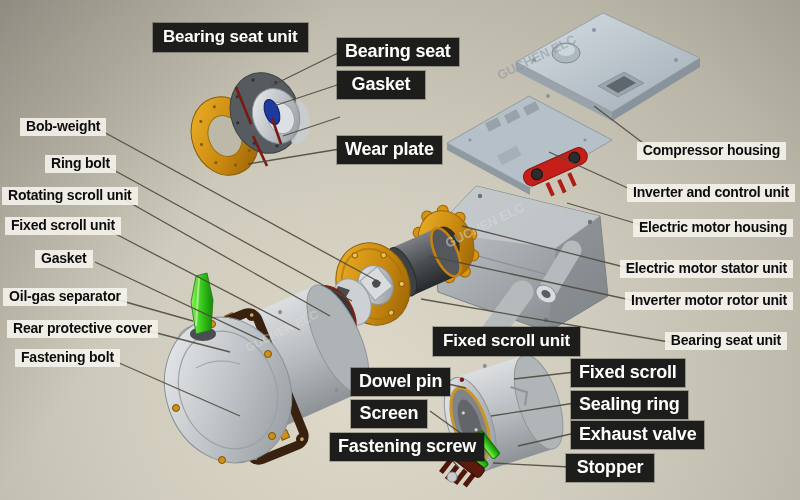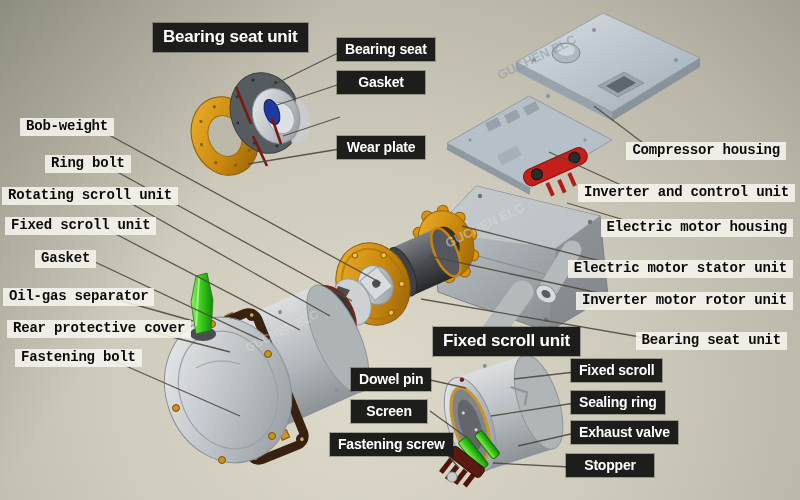--- a/index.html
+++ b/index.html
@@ -9,30 +9,29 @@
     background:
       linear-gradient(125deg, rgba(95,93,84,.38) 0%, rgba(95,93,84,0) 30%),
       radial-gradient(ellipse at 45% 78%, #ded9c9 0%, #d0ccbd 40%, #b9b6a8 78%, #a3a093 100%);
   }
   .stage svg{position:absolute;left:0;top:0;}
   .lbl{
     position:absolute;font-weight:bold;white-space:nowrap;
     letter-spacing:-0.2px;line-height:1.1;
   }
   .lbl.dark{
-    background:#1d1d1b;color:#ffffff;font-size:14px;
+    background:#1d1d1b;color:#ffffff;font-size:18px;
     padding:4px 8px;text-align:center;min-width:72px;
     box-shadow:0 0 0 1px rgba(0,0,0,.25);
   }
   .lbl.dark.narrow{min-width:60px;}
   .lbl.header{font-size:17px;padding:5px 10px;min-width:0;}
   .lbl.light{
     background:rgba(246,244,237,.88);color:#0c0c0c;font-size:14px;
     padding:1px 6px 2px;
-    font-family:Liberation Mono, monospace;
   }
 </style>
 </head>
 <body>
 
 <div class="stage">
 
 <svg width="800" height="500" viewBox="0 0 800 500">
   <defs>
     <linearGradient id="gSilver" x1="0" y1="0" x2="1" y2="1">

